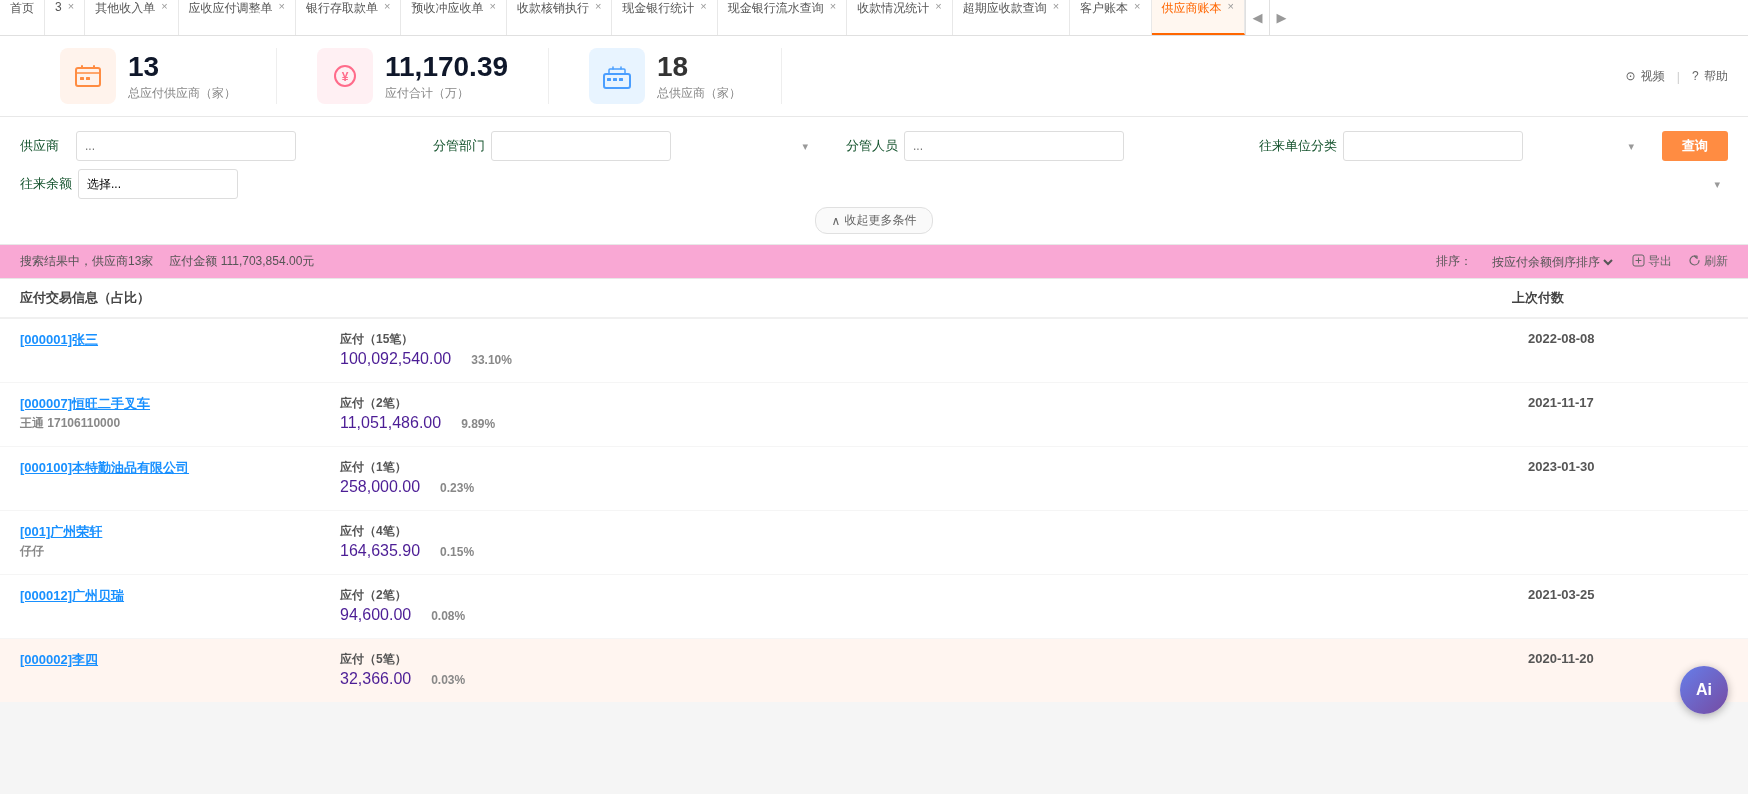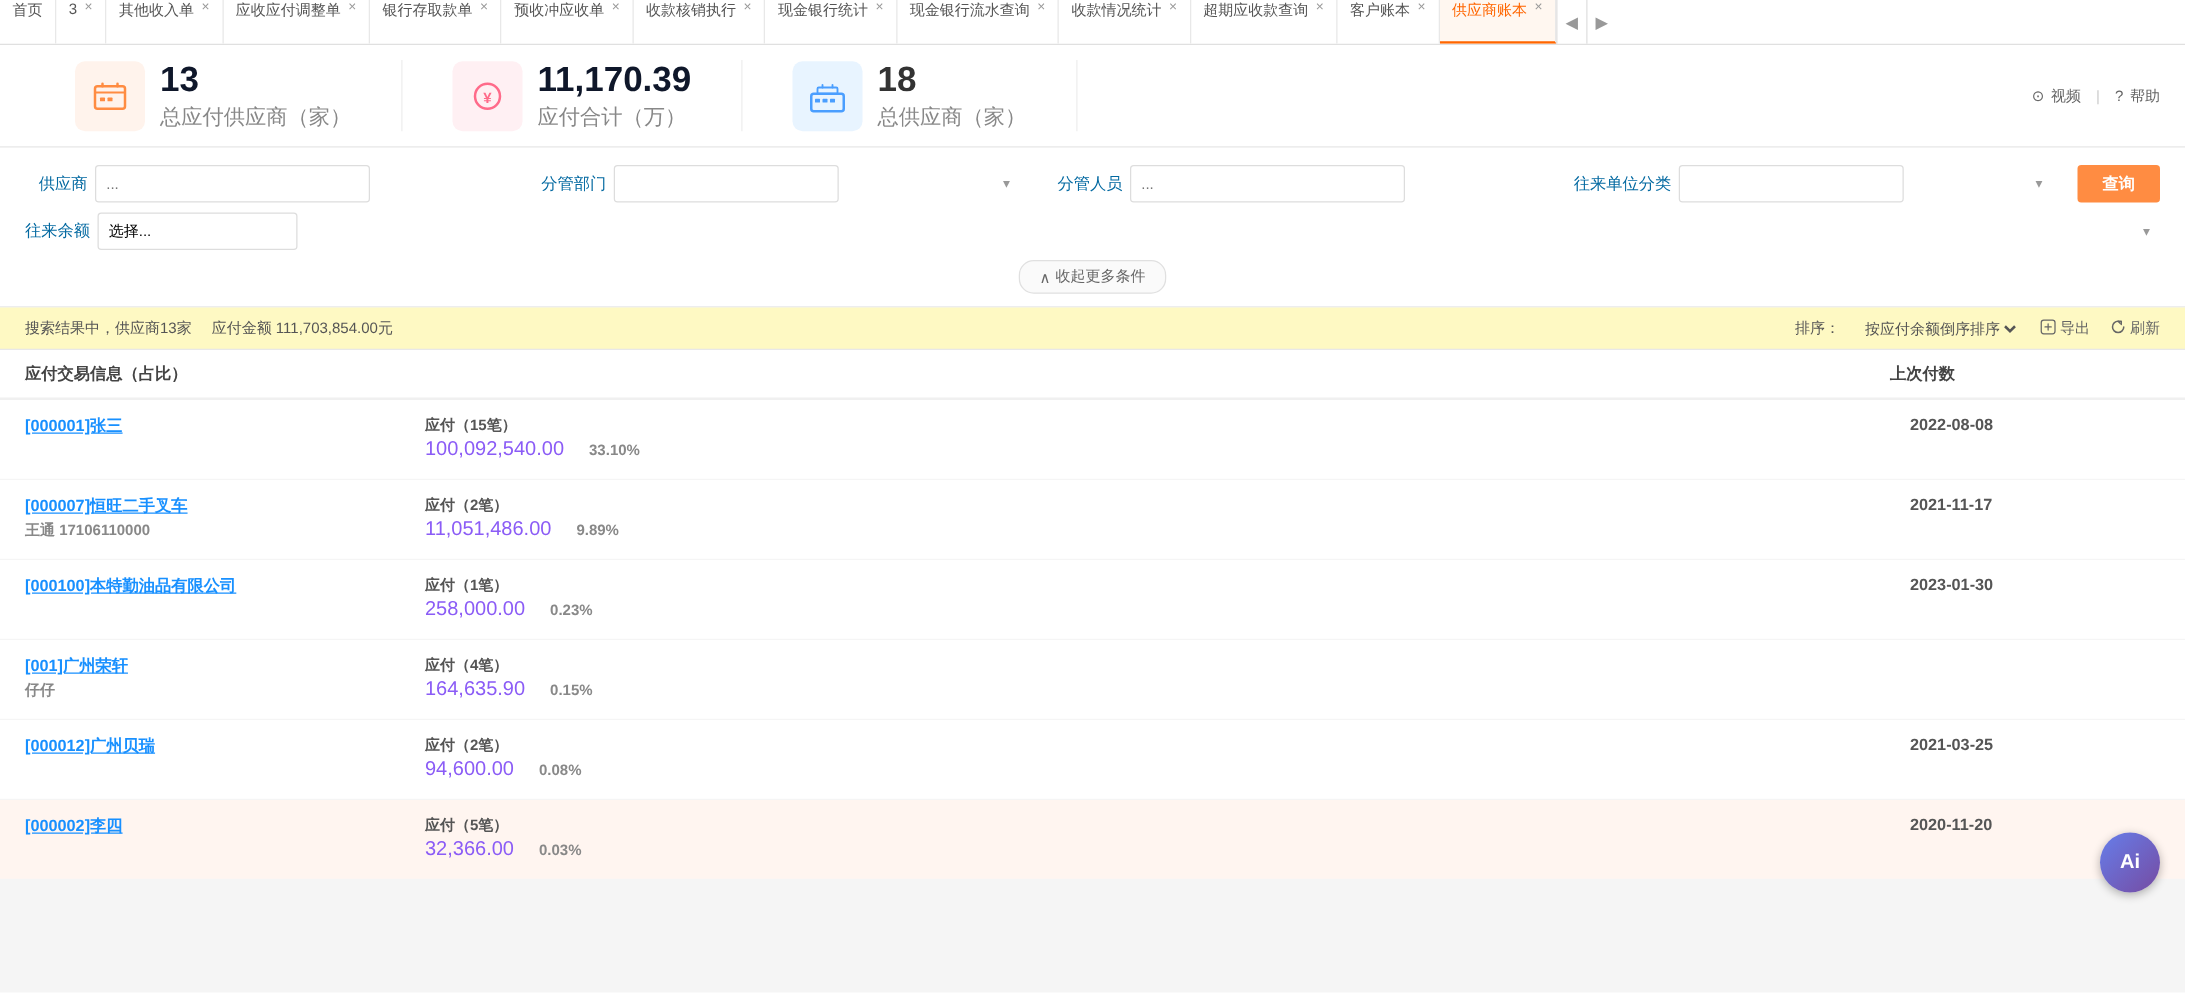--- a/index.html
+++ b/index.html
@@ -53,21 +53,21 @@
       border-radius: 8px;
       display: flex;
       align-items: center;
       justify-content: center;
       font-size: 24px;
     }
     .stat-icon.orange { background: #fff3ec; color: #ff8c42; }
     .stat-icon.pink { background: #fff0f3; color: #ff6b8a; }
     .stat-icon.blue { background: #e8f4ff; color: #4a9eff; }
     .stat-text .num { font-size: 28px; font-weight: bold; color: #0f172a; }
-    .stat-text .label { font-size: 17px; color: #888; margin-top: 2px; }
+    .stat-text .label { font-size: 12px; color: #888; margin-top: 2px; }
     .stats-help {
       position: absolute;
       right: 20px;
       top: 50%;
       transform: translateY(-50%);
       display: flex;
       align-items: center;
       gap: 12px;
       font-size: 12px;
       color: #666;
@@ -87,25 +87,24 @@
       margin-bottom: 8px;
     }
     .search-field {
       display: flex;
       align-items: center;
       flex: 1;
       min-width: 0;
     }
     .search-field label {
       white-space: nowrap;
-      color: #0369a1;
+      color: #14532d;
       font-size: 13px;
       margin-right: 6px;
       min-width: 50px;
-      text-align: right;
     }
     .search-input {
       flex: 1;
       height: 30px;
       border: 1px solid #ddd;
       border-radius: 3px;
       padding: 0 8px;
       font-size: 12px;
       outline: none;
       color: #333;
@@ -161,21 +160,21 @@
       margin: 4px auto 0;
       width: fit-content;
       padding: 4px 16px;
       border: 1px solid #e0e0e0;
       border-radius: 12px;
       background: #fafafa;
     }
 
     
     .result-bar {
-      background: #fef9c3;
+      background: #f9a8d4;
       padding: 8px 20px;
       display: flex;
       align-items: center;
       justify-content: space-between;
       border-bottom: 1px solid #e8e8e8;
       font-size: 12px;
       color: #555;
       gap: 32px;
     }
     .result-bar .result-info { display: flex; gap: 16px; }
@@ -223,21 +222,21 @@
     }
     .table-row.highlighted { background: #fff5f0; }
     .supplier-name {
       color: #1890ff;
       text-decoration: underline;
       cursor: pointer;
       font-size: 13px;
     }
     .supplier-sub { font-size: 12px; color: #888; margin-top: 2px; }
     .tx-label { font-size: 12px; color: #555; }
-    .tx-amount { font-size: 16px; color: #8b5cf6; font-weight: 500; margin: 2px 0; }
+    .tx-amount { font-size: 16px; color: #4c1d95; font-weight: 500; margin: 2px 0; }
     .tx-percent { font-size: 12px; color: #888; margin-left: 20px; }
     .tx-row { display: flex; align-items: baseline; gap: 0; }
     .last-pay { font-size: 13px; color: #555; }
 
     
     .table-body::-webkit-scrollbar { width: 6px; }
     .table-body::-webkit-scrollbar-track { background: #f1f1f1; }
     .table-body::-webkit-scrollbar-thumb { background: #ccc; border-radius: 3px; }
   </style>
 </head>

